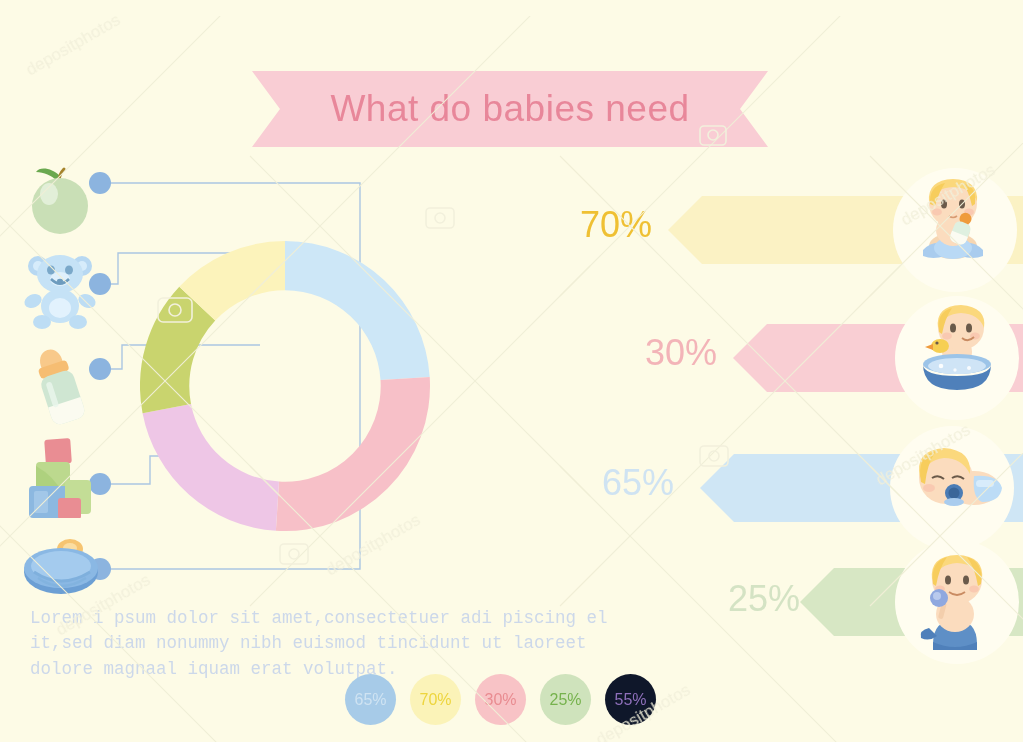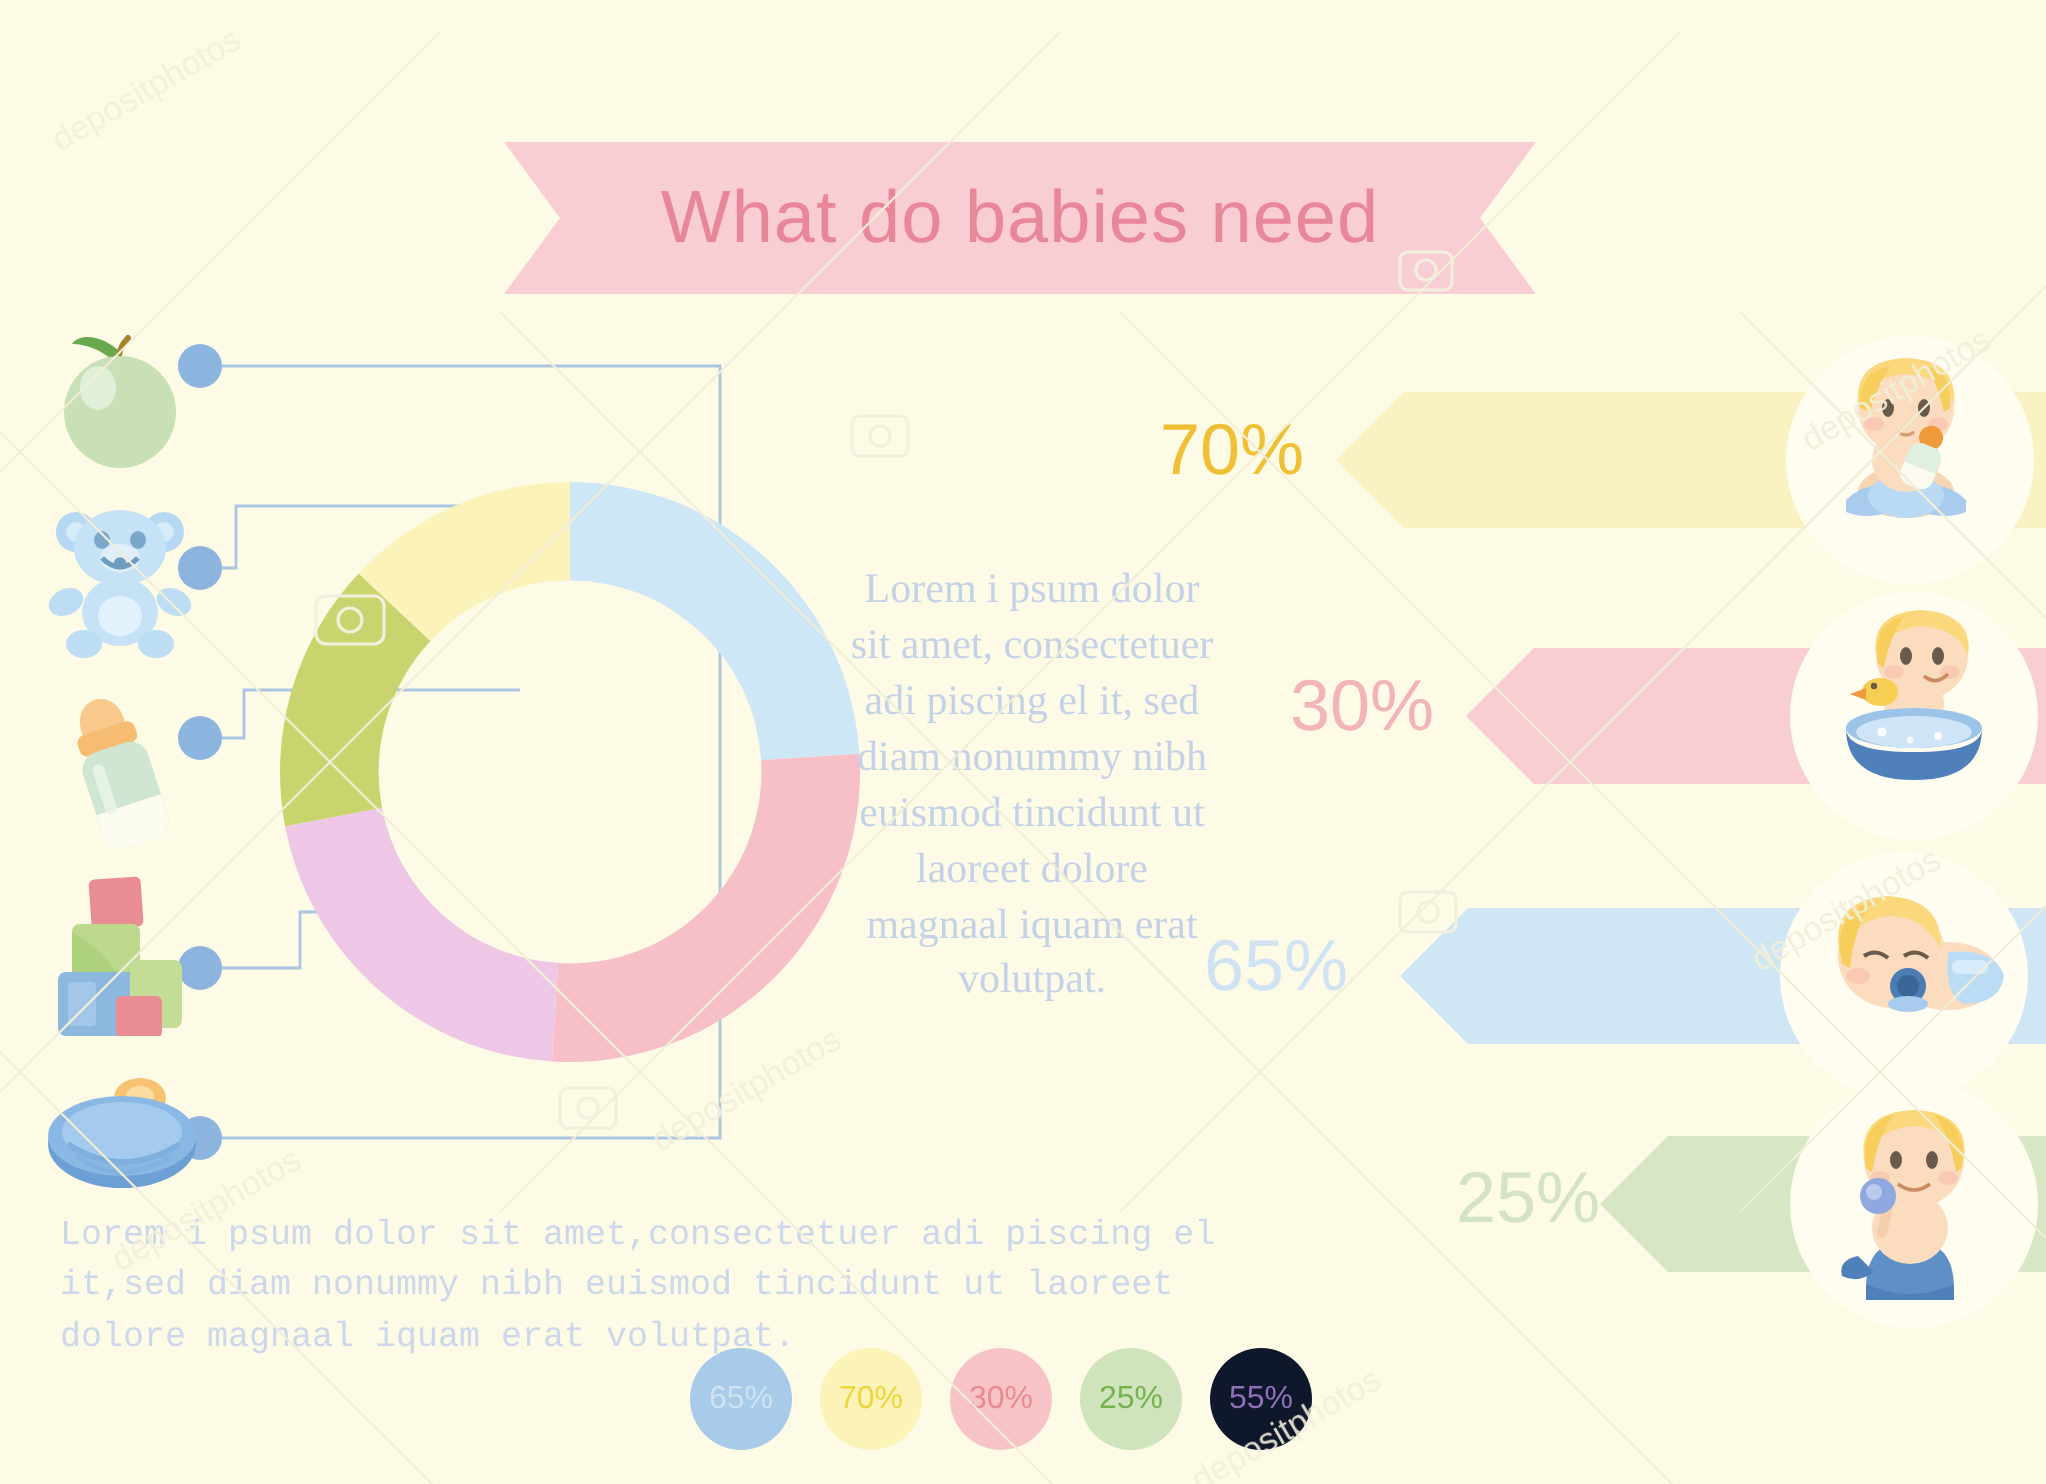--- a/index.html
+++ b/index.html
@@ -175,21 +175,20 @@
       <g id="donutSegments">
           <path d="M145 0 A145 145 0 0 1 289.7138756220994 135.89537466824953 L240.5111579105856 138.9909472810447 A95.7 95.7 0 0 0 145 49.3 Z" fill="#cde7f7"></path>
           <path d="M289.7138756220994 135.89537466824953 A145 145 0 0 1 135.8953746682496 289.7138756220994 L138.99094728104473 240.5111579105856 A95.7 95.7 0 0 0 240.5111579105856 138.9909472810447 Z" fill="#f7c0c8"></path>
           <path d="M135.8953746682496 289.7138756220994 A145 145 0 0 1 2.5683486443401478 172.17029061493005 L50.99511010526449 162.93239180585385 A95.7 95.7 0 0 0 138.99094728104473 240.5111579105856 Z" fill="#eec6e6"></path>
           <path d="M2.5683486443401478 172.17029061493005 A145 145 0 0 1 39.299549023895295 45.74066964034019 L75.23770235577089 79.48884196262452 A95.7 95.7 0 0 0 50.99511010526449 162.93239180585385 Z" fill="#c9d46e"></path>
           <path d="M39.299549023895295 45.74066964034019 A145 145 0 0 1 144.99999999999997 0 L144.99999999999997 49.3 A95.7 95.7 0 0 0 75.23770235577089 79.48884196262452 Z" fill="#fcf3bb"></path>
         </g>
     </svg>
   </div>
 
-  <div class="center-copy" style="color: rgb(195, 210, 230);">Lorem i psum dolor sit amet, consectetuer adi piscing el it, sed diam nonummy nibh euismod tincidunt ut laoreet dolore magnaal iquam erat volutpat.</div>
 
   <div id="bannerHost">
       <div class="banner-row" style="left: 668px; top: 180px; width: 365px;">
         <svg width="365" height="68" viewBox="0 0 365 68" style="position: absolute; left: 0px; top: 0px;">
           <polygon points="0,34 34,0 365,0 365,68 34,68" fill="#fbf2c4"></polygon>
         </svg>
       </div>
       <div class="banner-row" style="left: 733px; top: 308px; width: 300px;">
         <svg width="300" height="68" viewBox="0 0 300 68" style="position: absolute; left: 0px; top: 0px;">
           <polygon points="0,34 34,0 300,0 300,68 34,68" fill="#f9ced3"></polygon>

